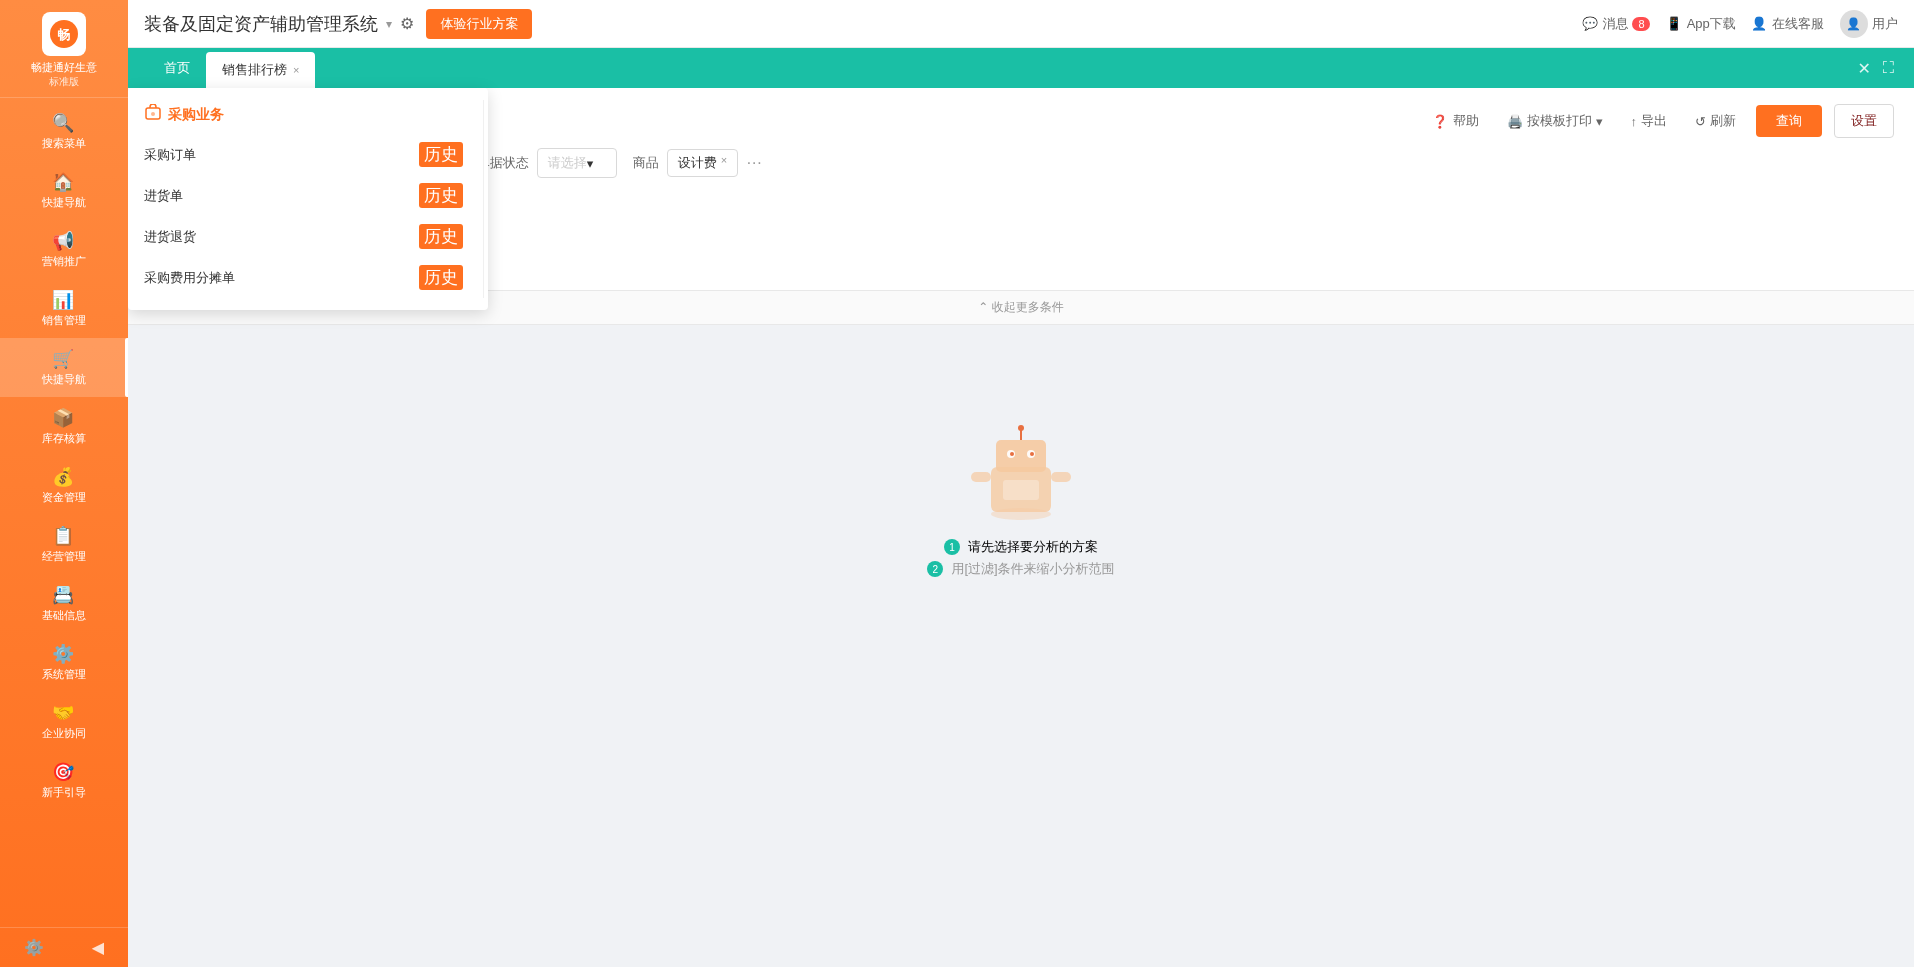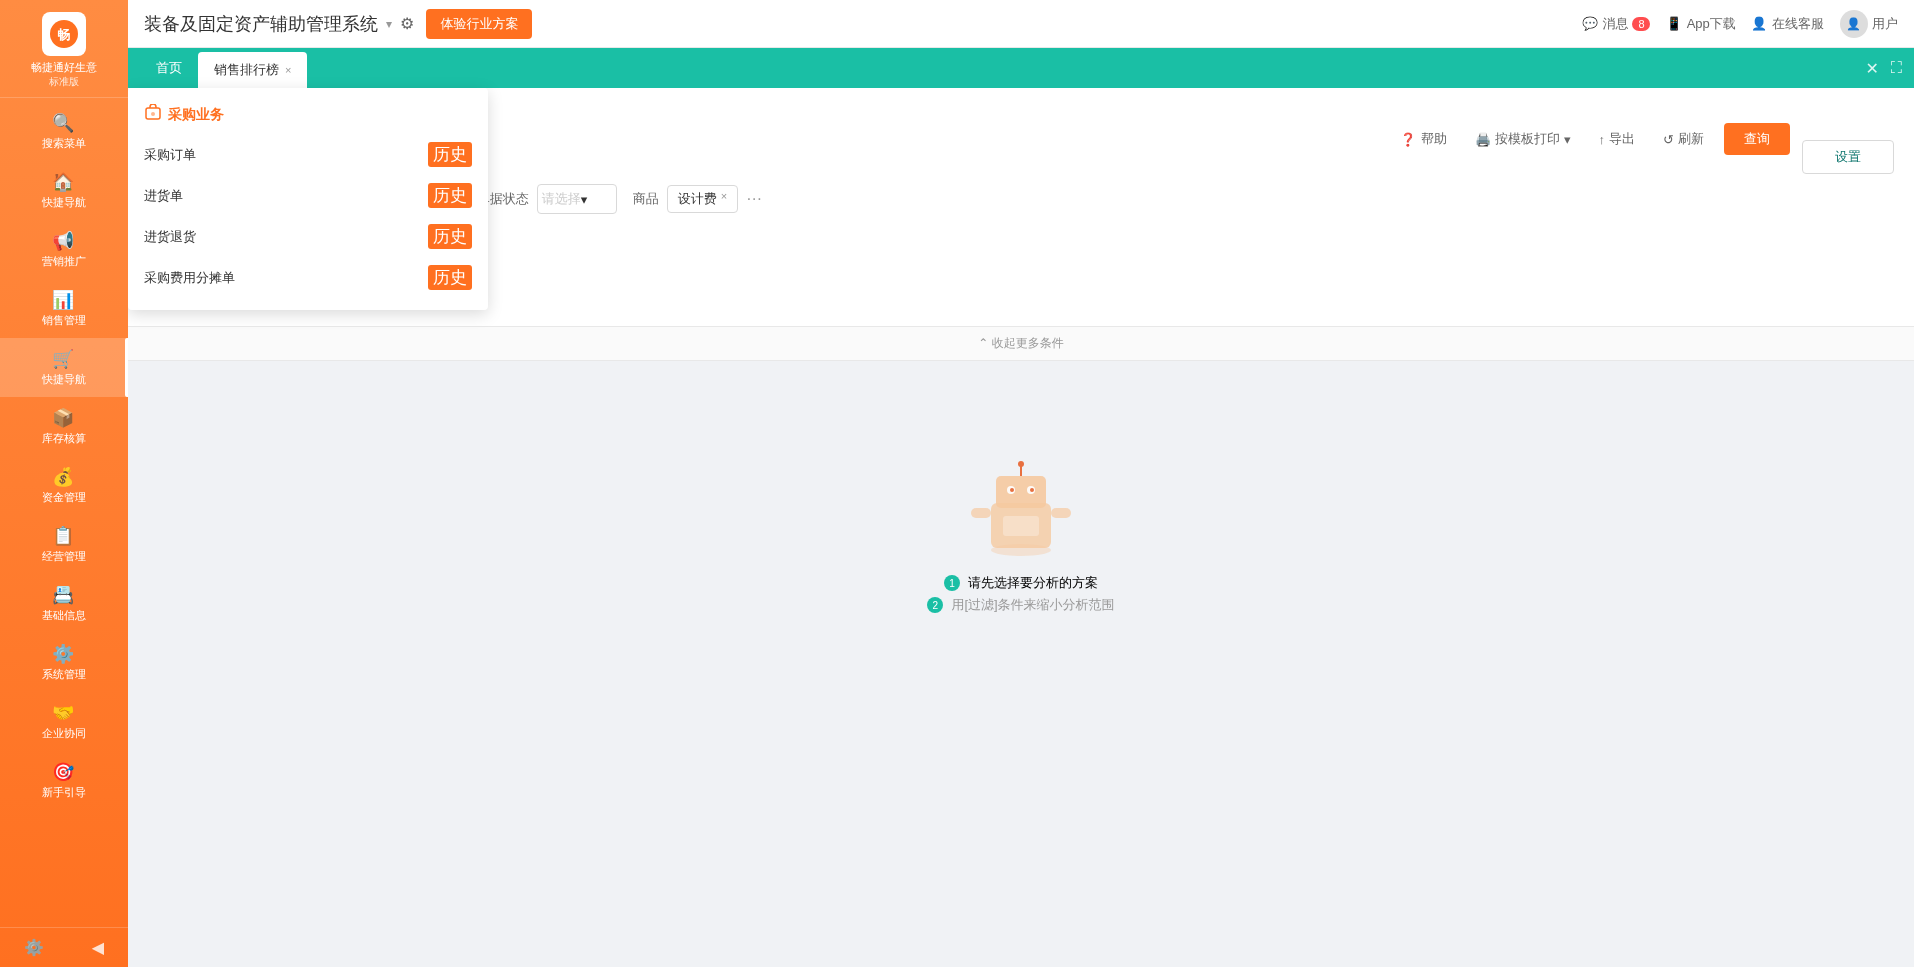--- a/index.html
+++ b/index.html
@@ -87,21 +87,21 @@
     }
     .topbar-avatar {
       width: 28px; height: 28px; border-radius: 50%; background: #ddd;
       display: flex; align-items: center; justify-content: center; font-size: 12px; color: #666;
     }
 
     
     #tabbar {
       background: #1abfa5;
       display: flex; align-items: center;
-      padding: 0 12px;
+      padding: 0 20px;
       height: 40px;
       position: relative;
       z-index: 4;
     }
     .tab {
       padding: 0 16px; height: 40px; display: flex; align-items: center;
       color: rgba(255,255,255,0.85); cursor: pointer; font-size: 13px;
       position: relative;
     }
     .tab.home { color: white; }
@@ -120,21 +120,20 @@
     .dropdown-menu {
       position: absolute;
       top: 40px; left: 0;
       background: white;
       border-radius: 4px;
       box-shadow: 0 4px 16px rgba(0,0,0,0.15);
       z-index: 100;
       display: flex;
       min-width: 360px;
       padding: 12px 0;
-      flex-direction: column;
     }
     .dropdown-col {
       flex: 1;
       padding: 0 8px;
     }
     .dropdown-col-title {
       display: flex; align-items: center; gap: 6px;
       padding: 4px 8px 8px;
       font-size: 14px; font-weight: bold; color: #ff7020;
       border-bottom: none;
@@ -173,39 +172,39 @@
       font-size: 13px; color: #333; min-width: 140px; background: white;
     }
     .filter-tag {
       background: white; border: 1px solid #d9d9d9; border-radius: 4px;
       padding: 4px 10px; font-size: 13px; color: #333;
       display: inline-flex; align-items: flex-start; gap: 4px;
     }
     .filter-tag .tag-close { color: #999; cursor: pointer; font-size: 11px; }
     .filter-select {
       display: flex; align-items: center; 
-      border: 1px solid #d9d9d9; border-radius: 4px; padding: 5px 4px;
+      border: 1px solid #d9d9d9; border-radius: 4px; padding: 5px 10px;
       font-size: 13px; color: #333; background: white; cursor: pointer; min-width: 80px;
     }
     .filter-ellipsis { color: #999; font-size: 16px; cursor: pointer; }
 
     .toolbar-right {
       display: flex; align-items: center; gap: 12px; margin-left: auto;
     }
     .toolbar-btn {
       display: flex; align-items: center; gap: 4px;
       color: #666; font-size: 13px; cursor: pointer; padding: 4px 8px; border-radius: 4px;
     }
     .btn-primary {
       background: #ff7020; color: white; border: none; border-radius: 4px;
       padding: 7px 20px; font-size: 13px; cursor: pointer;
     }
     .btn-secondary {
-      background: white; color: #0f766e; border: 1px solid #d9d9d9; border-radius: 4px;
-      padding: 7px 32px; font-size: 13px; cursor: pointer; margin-top: 36px;
+      background: white; color: #7f1d1d; border: 1px solid #d9d9d9; border-radius: 4px;
+      padding: 7px 16px; font-size: 13px; cursor: pointer;
     }
 
     
     .collapse-bar {
       text-align: center; padding: 8px; color: #999; font-size: 12px;
       cursor: pointer; background: #fafafa; border-bottom: 1px solid #e8e8e8;
     }
 
     
     .empty-state {

